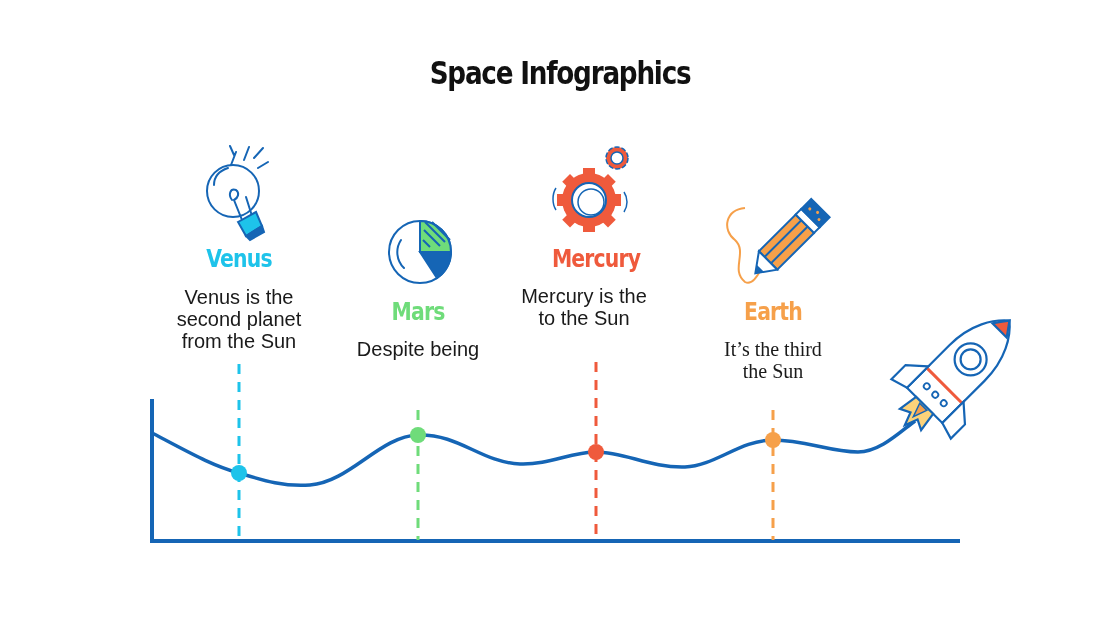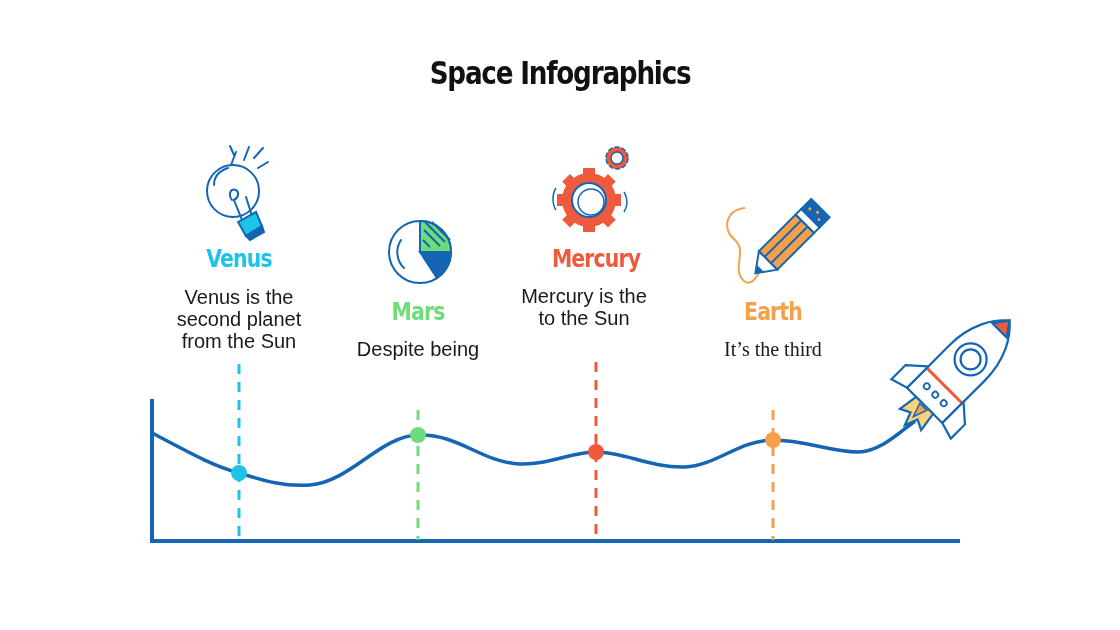--- a/index.html
+++ b/index.html
@@ -115,13 +115,14 @@
 
 <div class="item-title" style="left:496px; top:245px;"><span style="color:#ef5a3c;">Mercury</span></div>
 <div class="item-desc" style="left:499px; top:285px;">
   <div>Mercury is the</div>
   <div>to the Sun</div>
 </div>
 
 <div class="item-title" style="left:673px; top:298px;"><span style="color:#f6a04a;">Earth</span></div>
 <div class="item-desc" style="left:688px; top:338px;font-family:Liberation Serif, serif;">
   <div>It’s the third</div>
+  <div>the Sun</div>
 </div>
 
 </body></html>

